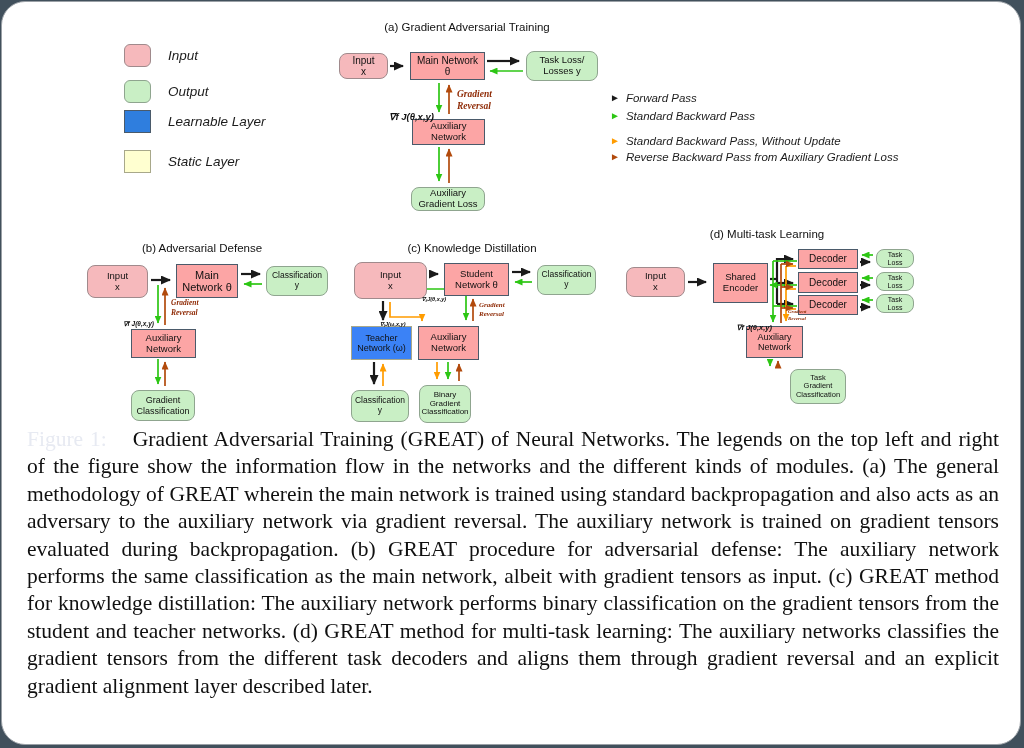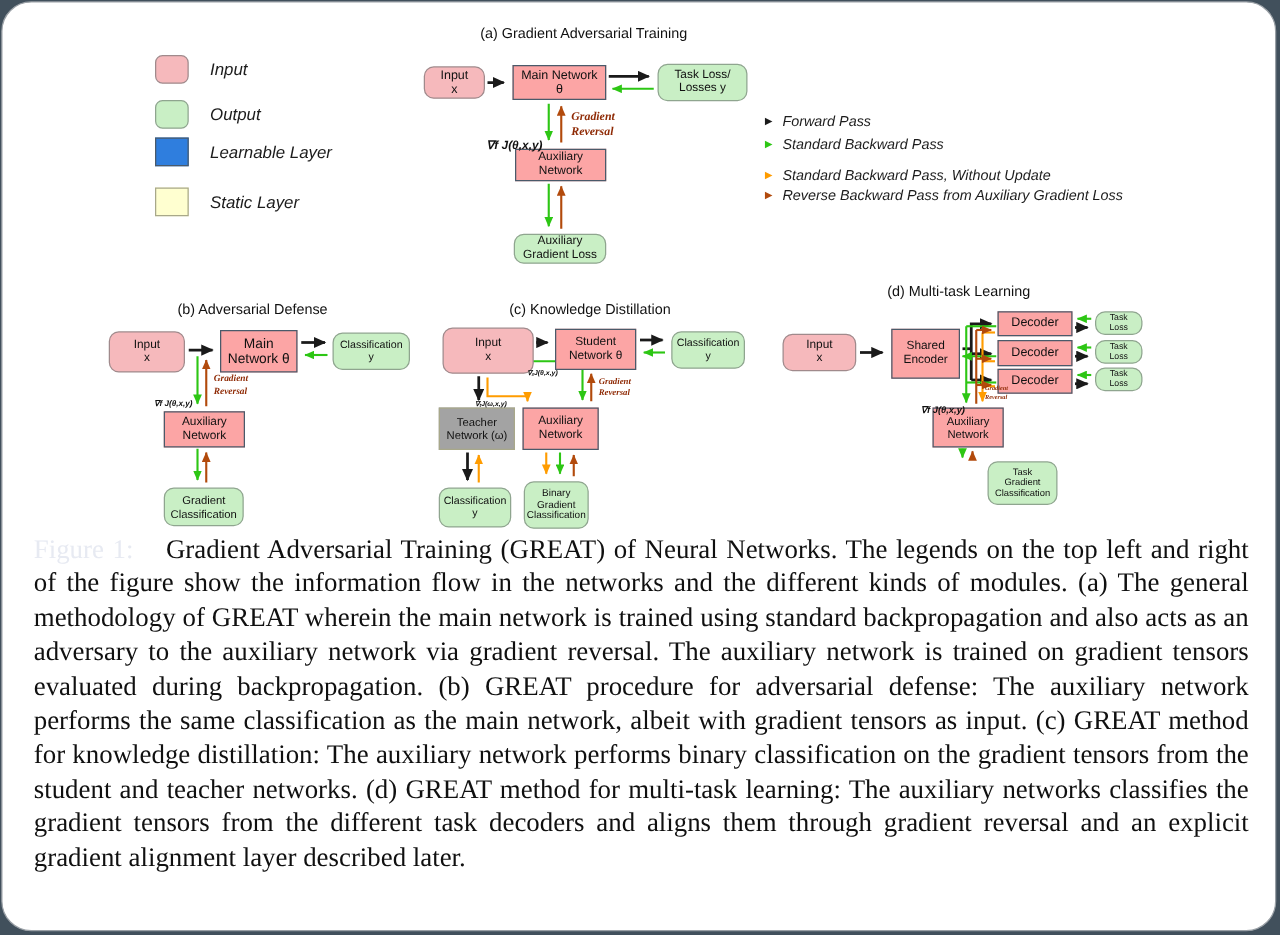--- a/index.html
+++ b/index.html
@@ -7,21 +7,21 @@
         font-family:"Liberation Sans",sans-serif;}
   .card{position:absolute;left:1px;top:1px;width:1020px;height:744px;background:#ffffff;
         border:1px solid #9aa0a6;border-radius:24px;box-sizing:border-box;}
   .fig{position:absolute;left:0;top:0;width:1022px;height:436px;}
   .arrows{position:absolute;left:0;top:0;}
   .box{position:absolute;display:flex;align-items:center;justify-content:center;text-align:center;
        white-space:pre-line;box-sizing:border-box;color:#111;line-height:1.12;}
   .pink{background:#f6b9bc;border:1px solid #a08a8c;border-radius:8px;}
   .grn{background:#c9efc5;border:1px solid #8fa58f;border-radius:8px;}
   .blu{background:#fca5a5;border:1px solid #4a5a6a;}
-  .yel{background:#a3a3a3;border:1px solid #a8a88a;}
+  .yel{background:#3b82f6;border:1px solid #a8a88a;}
   .dtitle{position:absolute;text-align:center;font-size:11.5px;color:#111;}
   .mlab{position:absolute;font-family:Liberation Sans, sans-serif;font-style:italic;font-weight:700;
         color:#111;white-space:pre-line;line-height:1.25;margin-top:18px;}
   .rev{position:absolute;font-family:"Liberation Serif",serif;font-style:italic;font-weight:700;
         color:#8f2b06;white-space:pre-line;line-height:1.3;}
   .lrow{position:absolute;display:flex;align-items:center;}
   .sw{display:inline-block;width:27px;height:23px;box-sizing:border-box;}
   .swr{border-radius:6px;}
   .llab{margin-left:17px;font-style:italic;font-size:13.5px;color:#1c1c1c;}
   .rrow{position:absolute;display:flex;align-items:center;}

